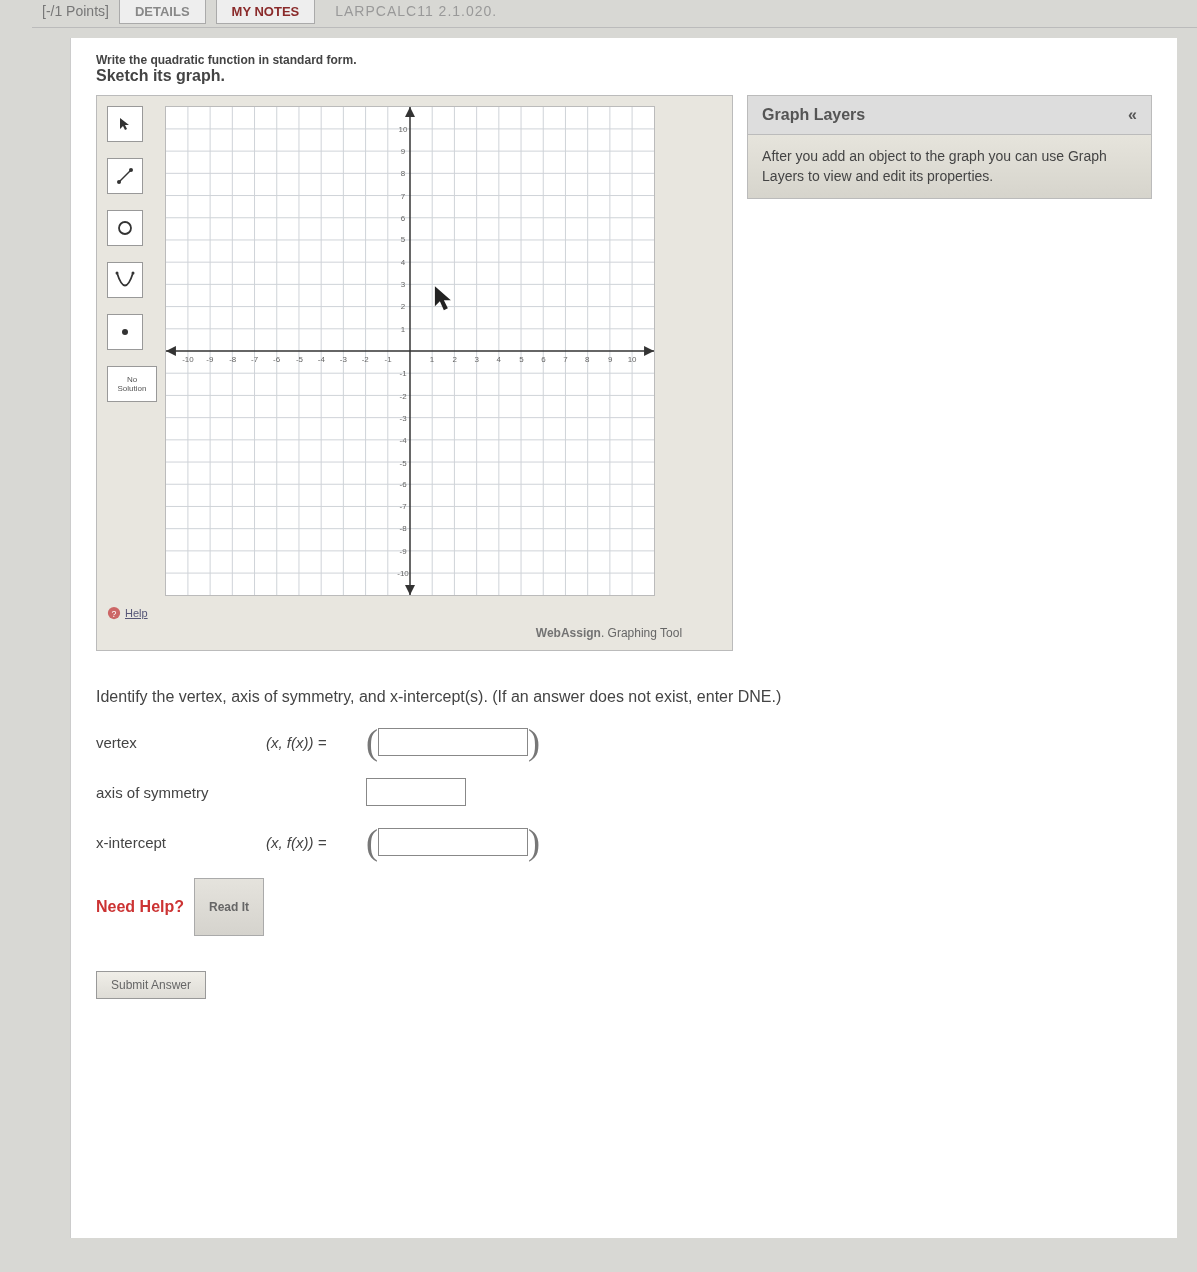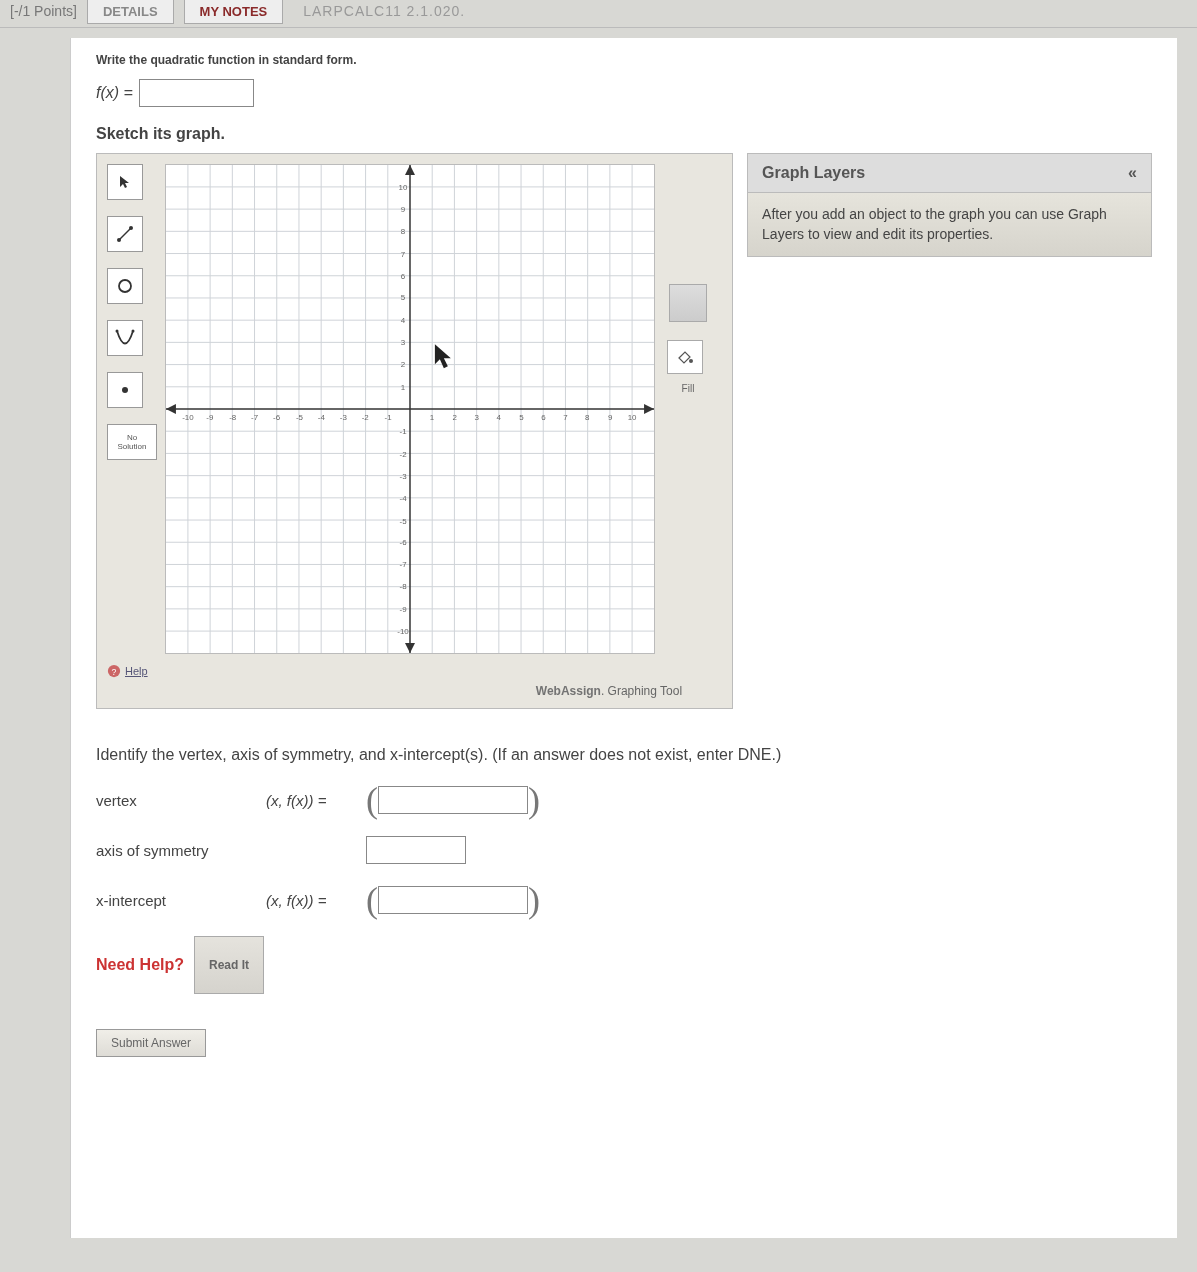--- a/index.html
+++ b/index.html
@@ -14,20 +14,21 @@
   }
   .top-row {
     display: flex;
     align-items: center;
     gap: 10px;
     padding: 0 10px 5px 10px;
     color: #777;
     font-size: 14px;
     height: 28px;
     border-bottom: 1px solid #bbb;
+    margin-left: 32px;
   }
   .top-tab {
     border: 1px solid #aaa;
     padding: 4px 15px;
     background: #eee;
     font-weight: bold;
     font-size: 13px;
     color: #888;
   }
   .top-tab.notes { color: #8a2a2a; }
@@ -174,24 +175,20 @@
   <div class="top-tab">DETAILS</div>
   <div class="top-tab notes">MY NOTES</div>
   <span class="top-book">LARPCALC11 2.1.020.</span>
 </div>
 
 <div class="content">
 
   <div class="qtitle">Write the quadratic function in standard form.</div>
 
 
-  <div class="fxrow">
-    <span>f(x) =</span>
-    <input class="txtinput w110" type="text" style="">
-  </div>
 
   <div class="sketch">Sketch its graph.</div>
 
   <div class="graph-area">
     <div class="graph-tool">
       <div class="tool-inner">
         <div class="toolpalette">
           <div class="tbtn">
             <svg width="14" height="14" viewBox="0 0 14 14">
                 <path d="M2 1 L2 12 L5 9 L7 13 L9 12 L7 8 L11 8 Z" fill="#333"></path>
@@ -319,31 +316,20 @@
                 <text x="238" y="426">-8</text>
                 <text x="238" y="449">-9</text>
                 <text x="238" y="471">-10</text>
             </g>
             <g>
               <path d="M270 180 L270 200 L275 195 L279 204 L283 202 L279 194 L286 194 Z" fill="#222"></path>
             </g>
           </svg>
         </div>
 
-        <div class="right-col">
-          <div class="fill-swatch"></div>
-          <div style="height:6px"></div>
-          <div class="fill-box">
-            <svg width="18" height="18" viewBox="0 0 18 18">
-                <path d="M3 10 L9 4 L14 9 L8 15 Z" fill="none" stroke="#555" stroke-width="1.2"></path>
-                <circle cx="15" cy="13" r="2" fill="#555"></circle>
-              </svg>
-          </div>
-          <div class="fill-label">Fill</div>
-        </div>
       </div>
       <div class="helprow">
         <svg viewBox="0 0 16 16">
             <circle cx="8" cy="8" r="7" fill="#c66"></circle>
             <text x="8" y="12" text-anchor="middle" font-size="10" fill="#fff">?</text>
           </svg>
         <span style="text-decoration:underline;color:#557;">Help</span>
       </div>
       <div class="wacredit">
         <span class="wa">WebAssign</span><span>. Graphing Tool</span>

